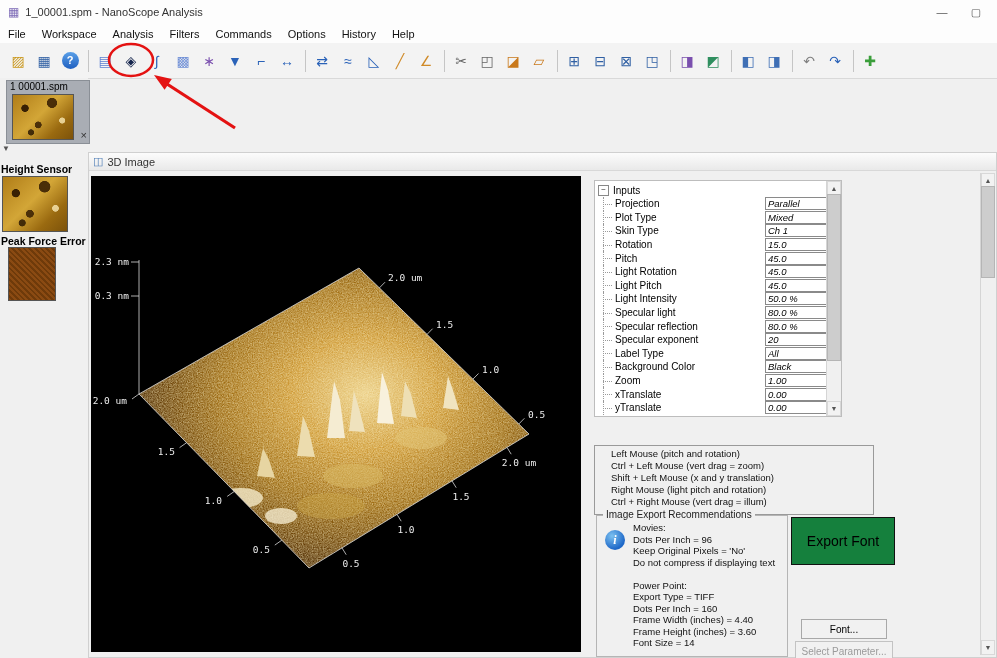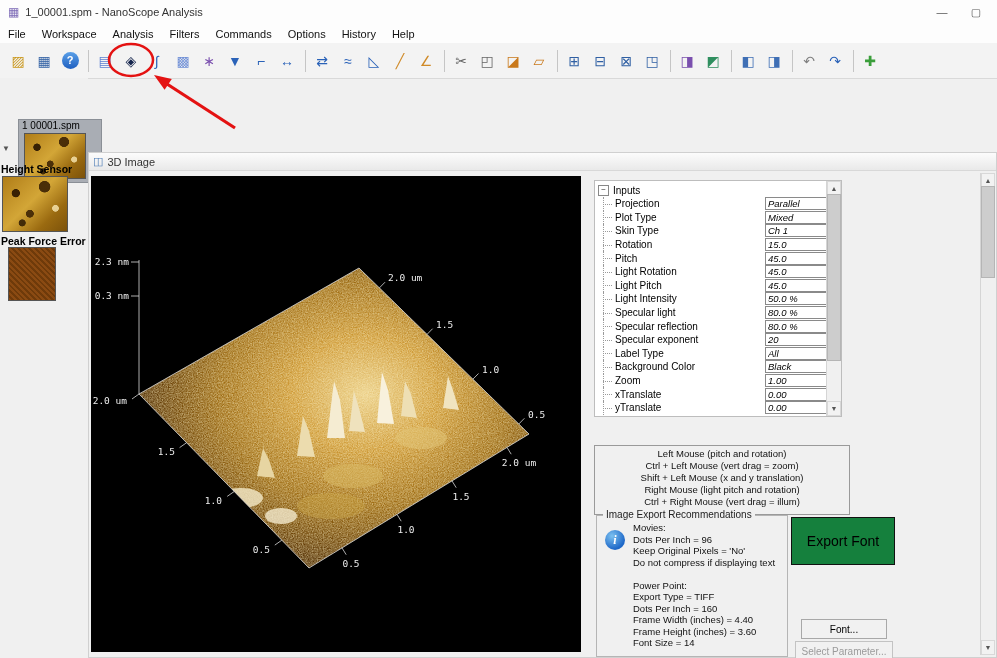--- a/index.html
+++ b/index.html
@@ -23,22 +23,22 @@
   .toolbar{position:absolute;left:0;top:43px;right:0;height:35px;background:#f3f3f3;
     border-bottom:1px solid #d9d9d9;display:flex;align-items:center;padding-left:6px;}
   .tbico{width:24px;height:24px;margin-right:2px;display:flex;align-items:center;
     justify-content:center;font-size:14px;cursor:default;}
   .tbsep{width:1px;height:22px;background:#c5c5c5;margin:0 4px;}
   .help-badge{width:17px;height:17px;border-radius:50%;background:linear-gradient(#5aa0e8,#1f5fc0);
     color:#fff;font-weight:bold;font-size:11px;line-height:17px;text-align:center;}
 
   
   .sidebar{position:absolute;left:0;top:78px;width:88px;bottom:0;background:#f0f0f0;}
-  .doc-tab{position:absolute;left:18px;top:2px;width:82px;height:62px;background:#a9adb4;
-    border:1px solid #8a8f96;margin-top:39px;}
+  .doc-tab{position:absolute;left:6px;top:2px;width:82px;height:62px;background:#a9adb4;
+    border:1px solid #8a8f96;}
   .doc-tab .tab-label{position:absolute;left:3px;top:0px;font-size:10px;color:#000;}
   .tab-thumb{position:absolute;left:5px;top:13px;width:60px;height:44px;border:1px solid #555;}
   .tab-close{position:absolute;right:2px;bottom:2px;font-size:11px;color:#333;cursor:default;}
   .tab-drop{position:absolute;left:2px;top:66px;font-size:8px;color:#555;}
   .chan-label{position:absolute;left:1px;font-weight:bold;font-size:10.5px;white-space:nowrap;}
   .gold-thumb{
     background:
       radial-gradient(circle at 20% 30%, rgba(40,20,0,.9) 0 6%, transparent 7%),
       radial-gradient(circle at 65% 18%, rgba(50,25,0,.85) 0 9%, transparent 10%),
       radial-gradient(circle at 42% 68%, rgba(45,22,0,.8) 0 7%, transparent 8%),
@@ -85,21 +85,21 @@
   .vthumb{position:absolute;top:13px;left:0;right:0;height:165px;background:#cdcdcd;
     border:1px solid #b5b5b5;}
 
   .btn{position:absolute;background:#f1f1f1;border:1px solid #a8a8a8;font-size:10px;
     display:flex;align-items:center;justify-content:center;cursor:default;
     font-family:"Liberation Sans",sans-serif;margin-top:48px;}
   .btn.disabled{color:#9b9b9b;border-color:#c3c3c3;}
 
   .mousehelp{position:absolute;left:505px;top:292px;width:246px;height:64px;
     border:1px solid #9a9a9a;background:#f0f0f0;font-size:9.5px;line-height:12px;
-    padding:2px 4px;white-space:pre-line;color:#111;text-align:center;}
+    padding:2px 16px;white-space:pre-line;color:#111;}
 
   .recs{position:absolute;left:507px;top:362px;width:190px;height:140px;border:1px solid #b5b5b5;}
   .recs .legend{position:absolute;top:-7px;left:6px;background:#f0f0f0;padding:0 3px;
     font-size:10px;color:#222;}
   .info-ico{position:absolute;left:8px;top:14px;width:20px;height:20px;border-radius:50%;
     background:radial-gradient(circle at 35% 30%,#7cc1f0,#1e68c8 70%);color:#fff;font-weight:bold;
     font-style:italic;text-align:center;line-height:20px;font-size:12px;
     font-family:"Liberation Serif",serif;}
   .recs .lines{position:absolute;left:36px;top:6px;font-size:9.5px;line-height:11.5px;
     white-space:pre-line;color:#111;}

